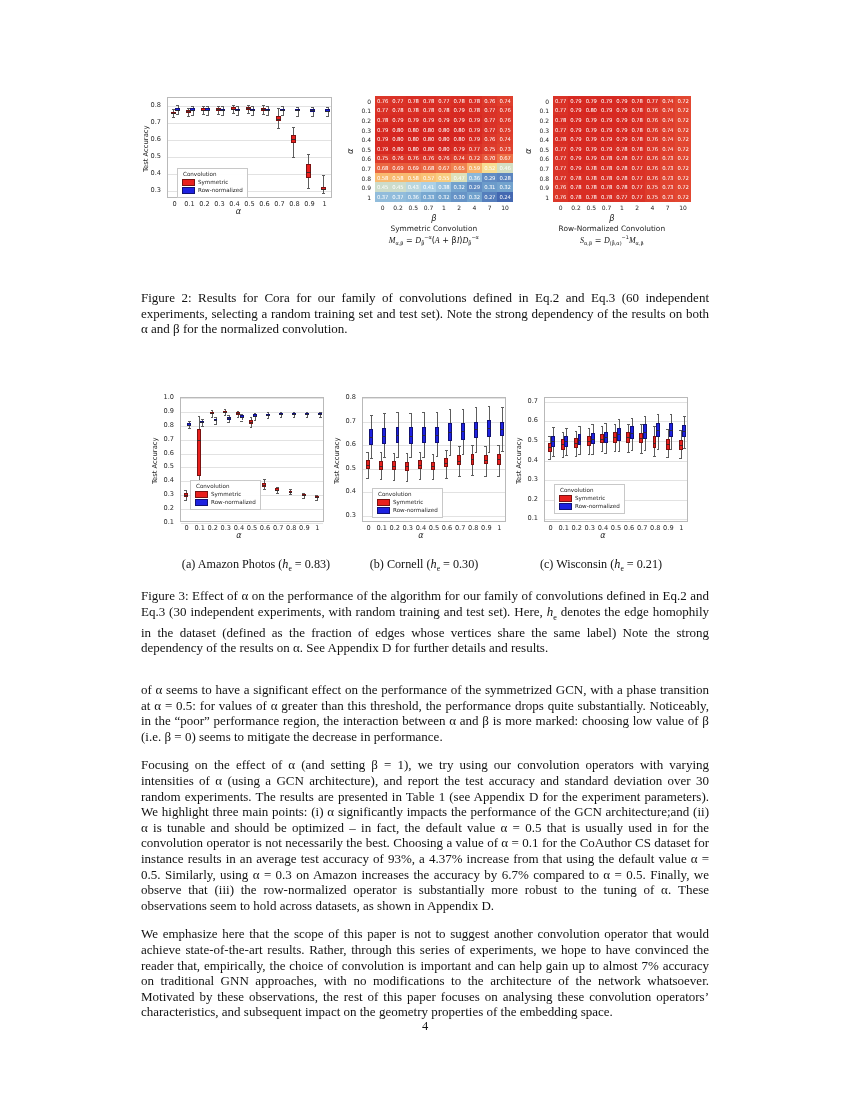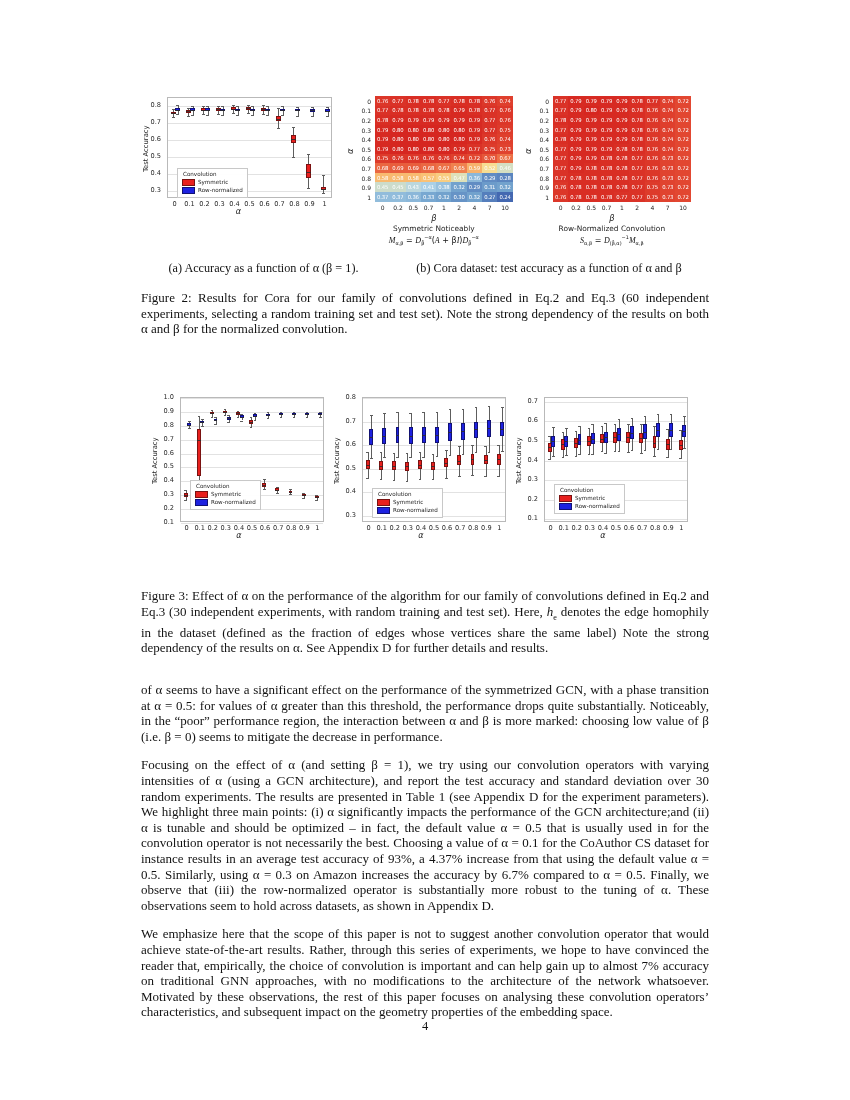--- a/index.html
+++ b/index.html
@@ -355,21 +355,21 @@
         <div class="hcol" style="left: 44.95px; top: 111.6px;">0.2</div>
         <div class="hcol" style="left: 60.25px; top: 111.6px;">0.5</div>
         <div class="hcol" style="left: 75.55px; top: 111.6px;">0.7</div>
         <div class="hcol" style="left: 90.85px; top: 111.6px;">1</div>
         <div class="hcol" style="left: 106.15px; top: 111.6px;">2</div>
         <div class="hcol" style="left: 121.45px; top: 111.6px;">4</div>
         <div class="hcol" style="left: 136.75px; top: 111.6px;">7</div>
         <div class="hcol" style="left: 152.05px; top: 111.6px;">10</div>
         <div class="hx" style="top: 120.6px; left: 2px; width: 157.7px;">β</div>
         <div class="hy" style="left: -8px; top: 61.8px;">α</div>
-        <div class="hmtitle" style="top: 131.6px; left: 2px; width: 157.7px;">Symmetric Noticeably</div>
+        <div class="hmtitle" style="top: 131.6px; left: 2px; width: 157.7px;">Symmetric Convolution</div>
         <div class="hmeq" style="top: 141.6px; left: 2px; width: 157.7px;"><i>M</i><sub>α,β</sub> = <i>D</i><sub>β̄</sub><sup>−α</sup>(<i>A</i> + β<i>I</i>)<i>D</i><sub>β̄</sub><sup>−α</sup></div>
       </div>
     <div class="hm" id="hm-row" style="position:absolute;left:390px;top:0px;width:168px;height:150px;">
         <div class="hmgrid" style="left: 22px; top: 4px; grid-template-columns: repeat(9, 15.3px); grid-template-rows: repeat(11, 9.6px);">
           <div class="cell" style="background: rgb(218, 50, 39);">0.77</div>
           <div class="cell" style="background: rgb(215, 42, 34);">0.79</div>
           <div class="cell" style="background: rgb(215, 42, 34);">0.79</div>
           <div class="cell" style="background: rgb(215, 42, 34);">0.79</div>
           <div class="cell" style="background: rgb(215, 42, 34);">0.79</div>
           <div class="cell" style="background: rgb(217, 46, 36);">0.78</div>
@@ -487,24 +487,20 @@
         <div class="hcol" style="left: 121.45px; top: 111.6px;">4</div>
         <div class="hcol" style="left: 136.75px; top: 111.6px;">7</div>
         <div class="hcol" style="left: 152.05px; top: 111.6px;">10</div>
         <div class="hx" style="top: 120.6px; left: 2px; width: 157.7px;">β</div>
         <div class="hy" style="left: -8px; top: 61.8px;">α</div>
         <div class="hmtitle" style="top: 131.6px; left: 2px; width: 157.7px;">Row-Normalized Convolution</div>
         <div class="hmeq" style="top: 141.6px; left: 2px; width: 157.7px;"><i>S</i><sub>α,β</sub> = <i>D</i><sub>(β̄,α)</sub><sup>−1</sup><i>M</i><sub>α,β</sub></div>
       </div>
   </div>
 
-  <div class="fig" style="left:141px;top:261px;width:568px;height:18px;">
-    <div class="subcap" style="position:absolute;left:0;top:0;width:245px;">(a) Accuracy as a function of α (β = 1).</div>
-    <div class="subcap" style="position:absolute;left:248px;top:0;width:320px;">(b) Cora dataset: test accuracy as a function of α and β</div>
-  </div>
 
   <div class="body-col" style="top:290px;">
     <div class="caption">Figure 2: Results for Cora for our family of convolutions defined in Eq.2 and Eq.3 (60 independent experiments, selecting a random training set and test set). Note the strong dependency of the results on both α and β for the normalized convolution.</div>
   </div>
 
   <div class="fig" style="left:150px;top:392px;width:560px;height:160px;">
     <div class="chart" id="chart-amazon" style="position:absolute;left:0px;top:0px;width:178px;height:152px;">
         <div class="plotarea" style="left: 30px; top: 5px; width: 144px; height: 125px;">
           <div class="grid-h" style="top: 125px;"></div>
           <div class="grid-h" style="top: 111.111px;"></div>
@@ -959,20 +955,31 @@
             <span class="ll">Symmetric</span>
           </div>
           <div class="li">
             <span class="sw blue"></span>
             <span class="ll">Row-normalized</span>
           </div>
         </div>
       </div>
   </div>
 
+  <div class="fig" style="left:141px;top:557px;width:568px;height:18px;">
+    <div class="subcap" style="position:absolute;left:20px;top:0;width:190px;">
+      <span>(a) Amazon Photos (<span class="mi">h</span><sub>e</sub> = 0.83)</span>
+    </div>
+    <div class="subcap" style="position:absolute;left:208px;top:0;width:150px;">
+      <span>(b) Cornell (<span class="mi">h</span><sub>e</sub> = 0.30)</span>
+    </div>
+    <div class="subcap" style="position:absolute;left:380px;top:0;width:160px;">
+      <span>(c) Wisconsin (<span class="mi">h</span><sub>e</sub> = 0.21)</span>
+    </div>
+  </div>
 
   <div class="body-col" style="top:588px;">
     <div class="caption">Figure 3: Effect of α on the performance of the algorithm for our family of convolutions defined in Eq.2 and Eq.3 (30 independent experiments, with random training and test set). Here, <span class="mi">h</span><sub>e</sub> denotes the edge homophily in the dataset (defined as the fraction of edges whose vertices share the same label) Note the strong dependency of the results on α. See Appendix D for further details and results.</div>
   </div>
 
   <div class="body-col" style="top:682px;">
     <p class="para">of α seems to have a significant effect on the performance of the symmetrized GCN, with a phase transition at α = 0.5: for values of α greater than this threshold, the performance drops quite substantially. Noticeably, in the “poor” performance region, the interaction between α and β is more marked: choosing low value of β (i.e. β = 0) seems to mitigate the decrease in performance.</p>
     <p class="para">Focusing on the effect of α (and setting β = 1), we try using our convolution operators with varying intensities of α (using a GCN architecture), and report the test accuracy and standard deviation over 30 random experiments. The results are presented in Table 1 (see Appendix D for the experiment parameters).  We highlight three main points:  (i) α significantly impacts the performance of the GCN architecture;and (ii) α is tunable and should be optimized – in fact, the default value α = 0.5 that is usually used in for the convolution operator is not necessarily the best. Choosing a value of α = 0.1 for the CoAuthor CS dataset for instance results in an average test accuracy of 93%, a 4.37% increase from that using the default value α = 0.5. Similarly, using α = 0.3 on Amazon increases the accuracy by 6.7% compared to α = 0.5. Finally, we observe that (iii) the row-normalized operator is substantially more robust to the tuning of α. These observations seem to hold across datasets, as shown in Appendix D.</p>
     <p class="para">We emphasize here that the scope of this paper is not to suggest another convolution operator that would achieve state-of-the-art results. Rather, through this series of experiments, we hope to have convinced the reader that, empirically, the choice of convolution is important and can help gain up to almost 7% accuracy on traditional GNN approaches, with no modifications to the architecture of the network whatsoever. Motivated by these observations, the rest of this paper focuses on analysing these convolution operators’ characteristics, and subsequent impact on the geometry properties of the embedding space.</p>
   </div>

